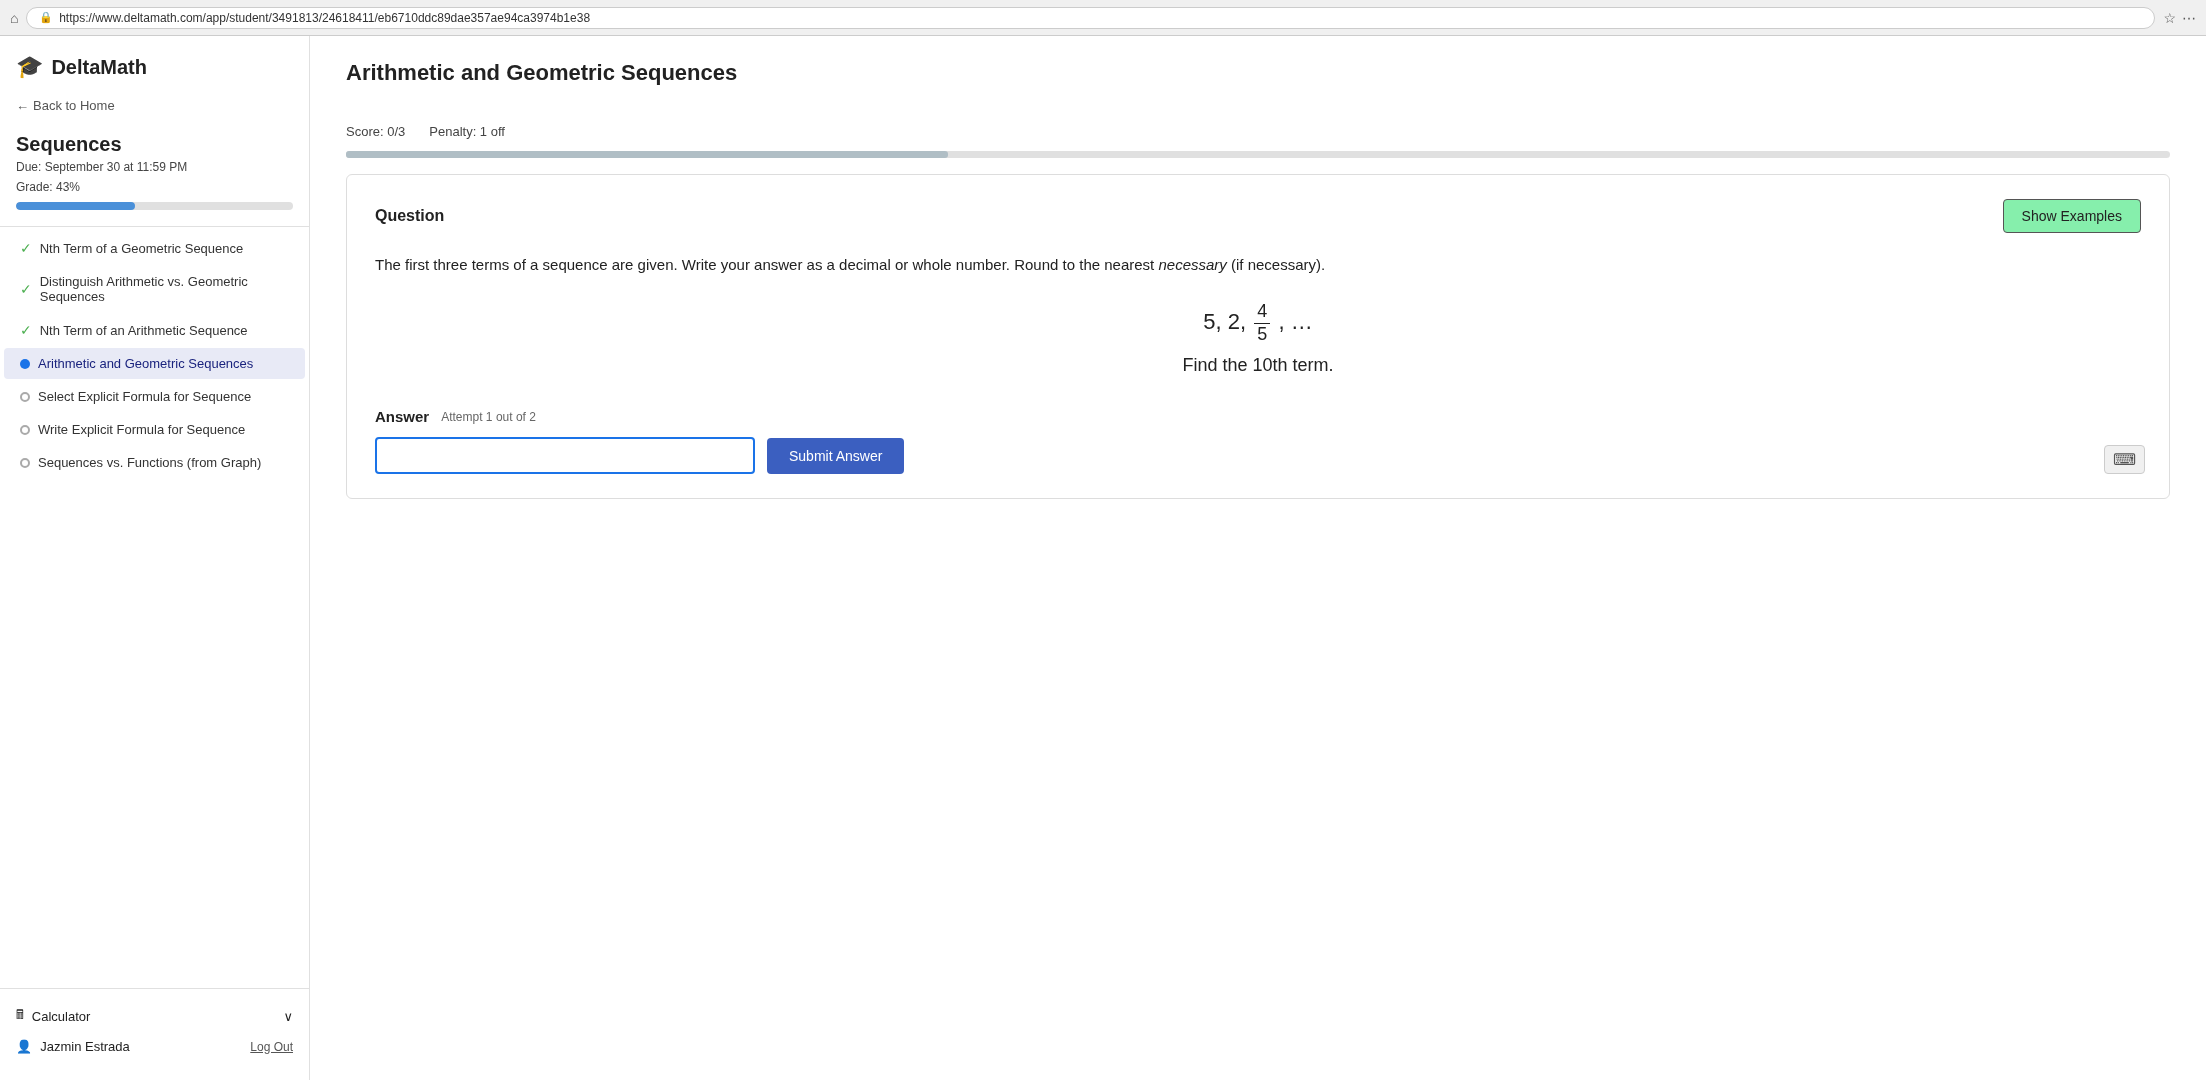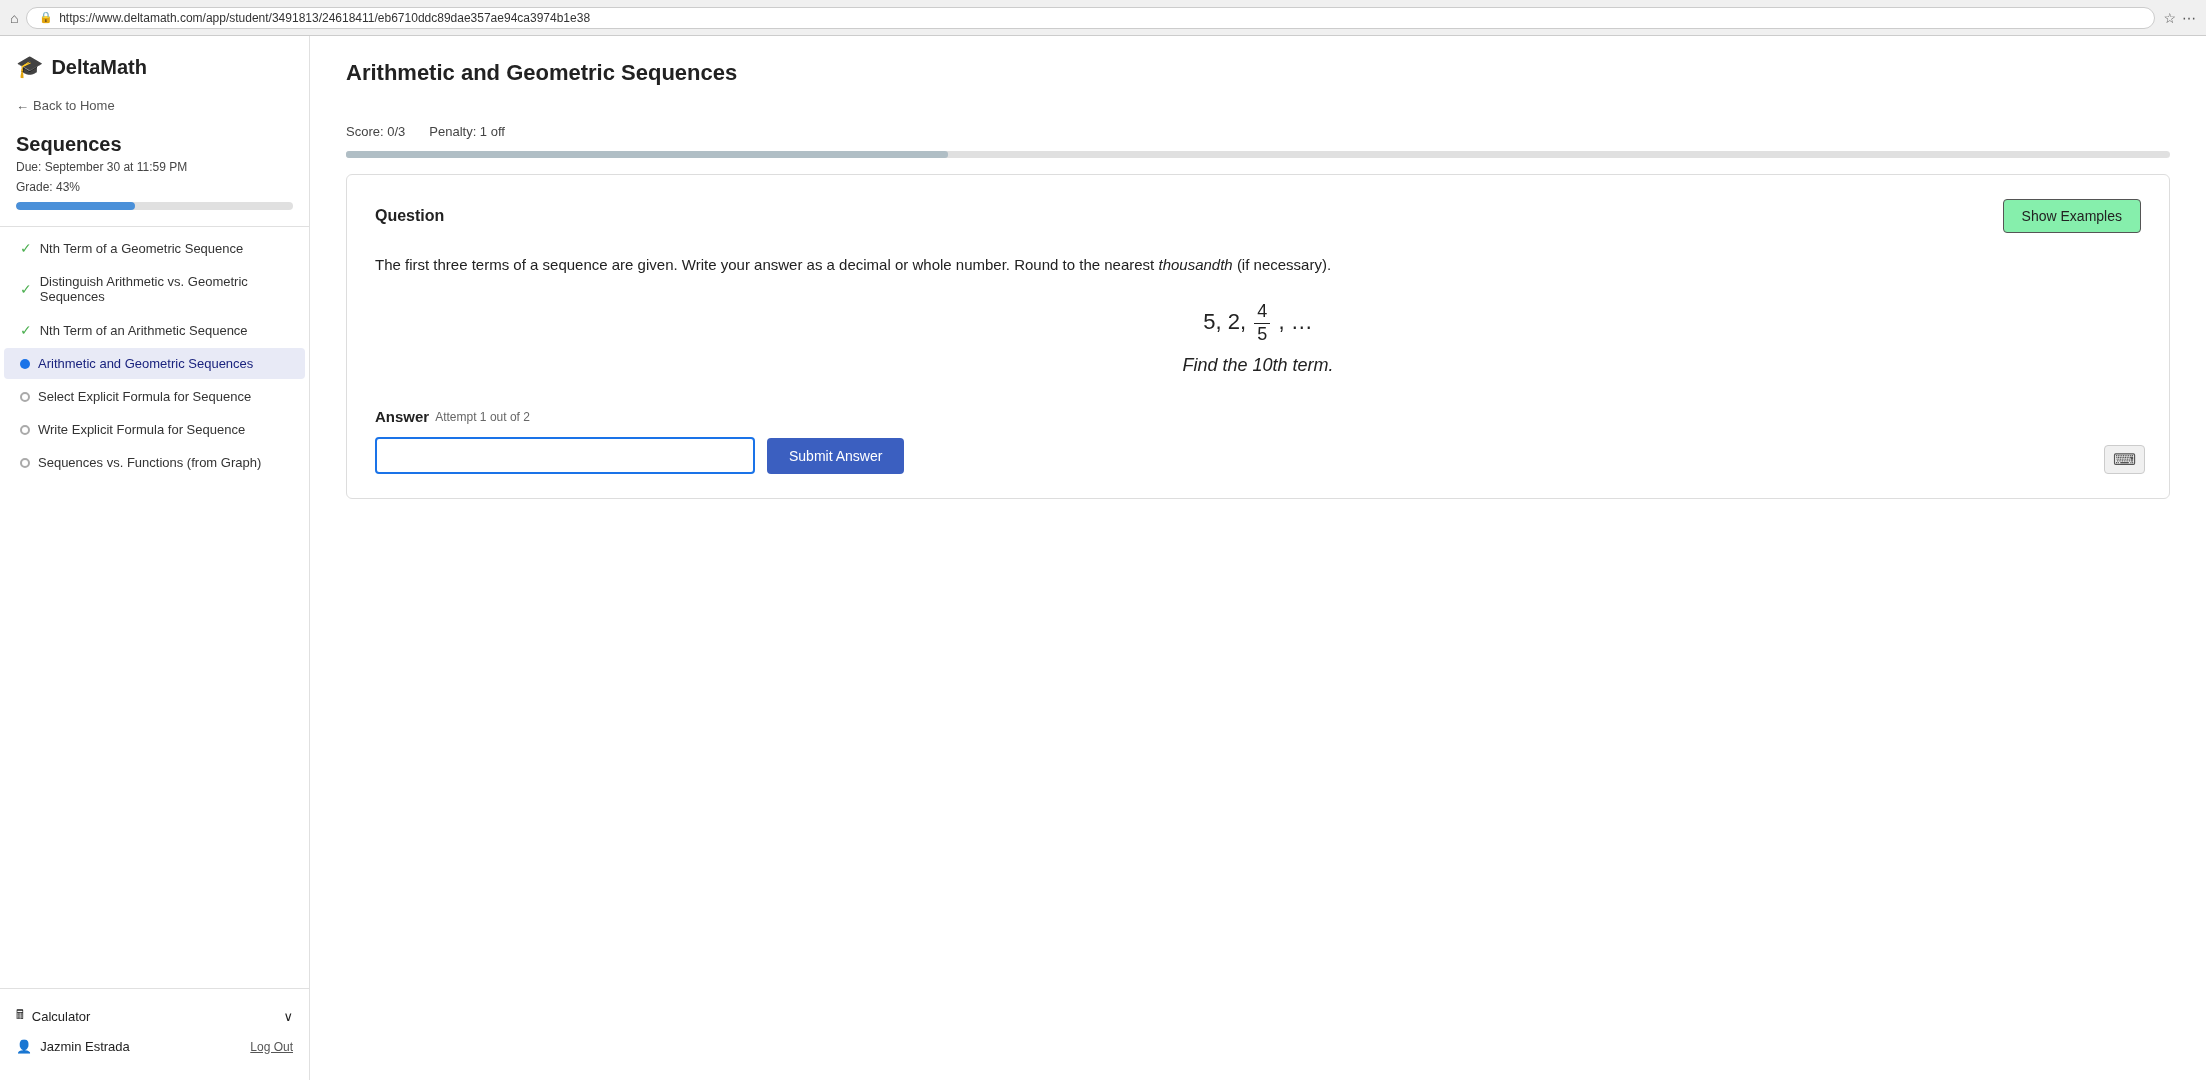--- a/index.html
+++ b/index.html
@@ -225,21 +225,20 @@
 
     .sequence-display {
       text-align: center;
       font-size: 22px;
       margin: 20px 0 10px 0;
     }
     .find-term {
       text-align: center;
       font-size: 18px;
       margin-bottom: 32px;
-      font-style: italic;
     }
 
     
     .fraction {
       display: inline-flex;
       flex-direction: column;
       align-items: center;
       vertical-align: middle;
       line-height: 1.1;
       margin: 0 2px;
@@ -253,21 +252,21 @@
     .fraction .denominator {
       padding: 0 3px;
       font-size: 18px;
       line-height: 1.2;
     }
 
     
     .answer-section {
       display: flex;
       align-items: center;
-      gap: 6px;
+      gap: 12px;
       margin-top: 8px;
       flex-wrap: wrap;
     }
     .answer-label {
       font-weight: bold;
       font-size: 15px;
     }
     .attempt-text {
       font-size: 12px;
       color: #666;
@@ -404,21 +403,21 @@
     </div>
 
     <div class="question-card">
       <div class="question-header">
         <span class="question-label">Question</span>
         <button class="show-examples-btn">Show Examples</button>
       </div>
 
       <div class="question-text">
         <span>The first three terms of a sequence are given. Write your answer as a decimal or whole number. Round to the nearest</span>
-        <em>thousandth</em>
+        <em>necessary</em>
         <span>(if necessary).</span>
       </div>
 
       <div class="sequence-display">
         <span>5, 2, </span>
         <span class="fraction">
           <span class="numerator">4</span>
           <span class="denominator">5</span>
         </span>
         <span>, …</span>

